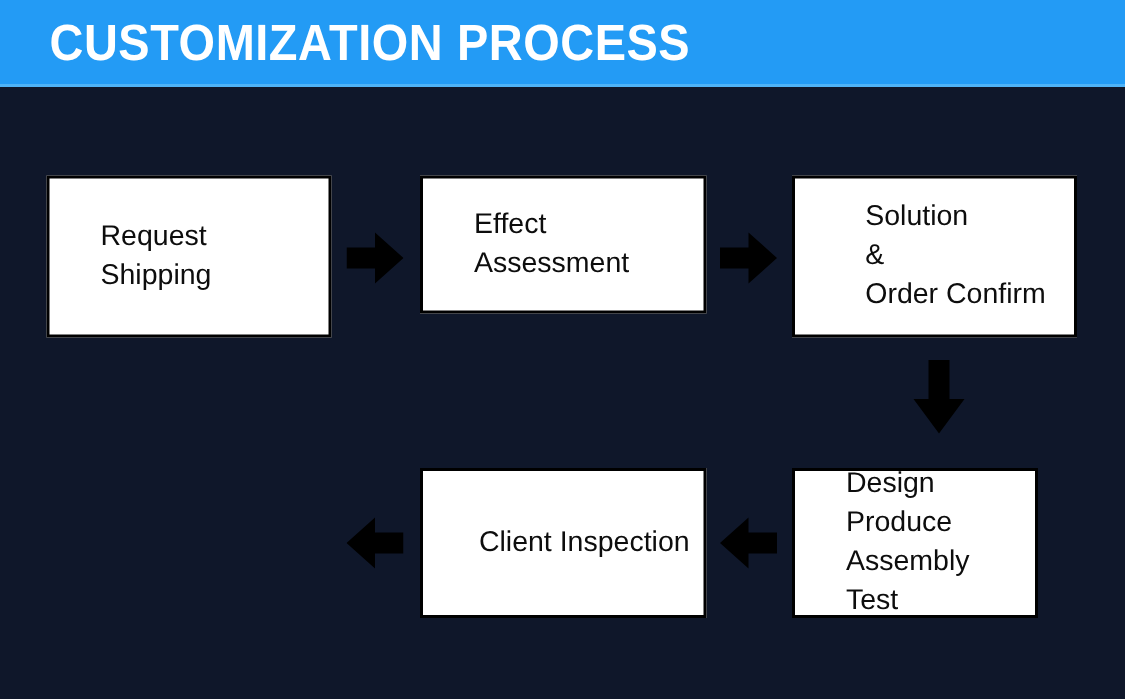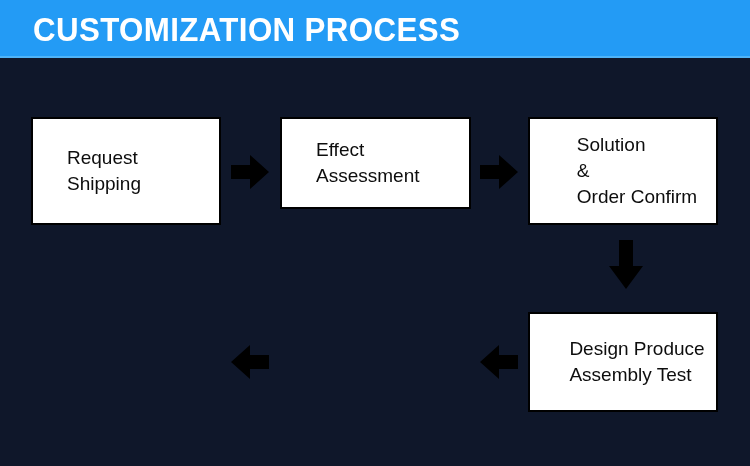--- a/index.html
+++ b/index.html
@@ -64,21 +64,21 @@
     white-space: pre-line;
     padding: 0 6px;
   }
 
   
   #box-request-analyse   { left: 31px;  top: 117px; width: 190px; height: 108px; }
   #box-effect-assessment { left: 280px; top: 117px; width: 191px; height: 92px; }
   #box-solution-order    { left: 528px; top: 117px; width: 190px; height: 108px; }
   #box-payment-packing   { left: 31px;  top: 312px; width: 190px; height: 100px; }
   #box-client-inspection { left: 280px; top: 312px; width: 191px; height: 100px; }
-  #box-design-produce    { left: 528px; top: 312px; width: 190px; height: 100px; }
+  #box-design-produce    { left: 528px; top: 312px; width: 164px; height: 100px; }
 
   
   .arrow {
     position: absolute;
   }
   .arrow svg { display: block; }
 
   #arrow-request-to-effect { left: 231px; top: 154px; }
   #arrow-effect-to-solution { left: 480px; top: 154px; }
   #arrow-solution-to-design { left: 608px; top: 240px; }
@@ -126,20 +126,23 @@
     </svg>
   </div>
 
 
   <div class="arrow" id="arrow-client-to-payment">
     <svg width="38" height="36" viewBox="0 0 38 36" aria-hidden="true">
       <polygon points="38,11 19,11 19,1 0,18 19,35 19,25 38,25" fill="#000000"></polygon>
     </svg>
   </div>
 
+  <div class="flow-box" id="box-client-inspection">
+    <span class="flow-box-label">Client Inspection</span>
+  </div>
 
   <div class="arrow" id="arrow-design-to-client">
     <svg width="38" height="36" viewBox="0 0 38 36" aria-hidden="true">
       <polygon points="38,11 19,11 19,1 0,18 19,35 19,25 38,25" fill="#000000"></polygon>
     </svg>
   </div>
 
   <div class="flow-box" id="box-design-produce">
     <span class="flow-box-label">Design Produce
 Assembly Test</span>

